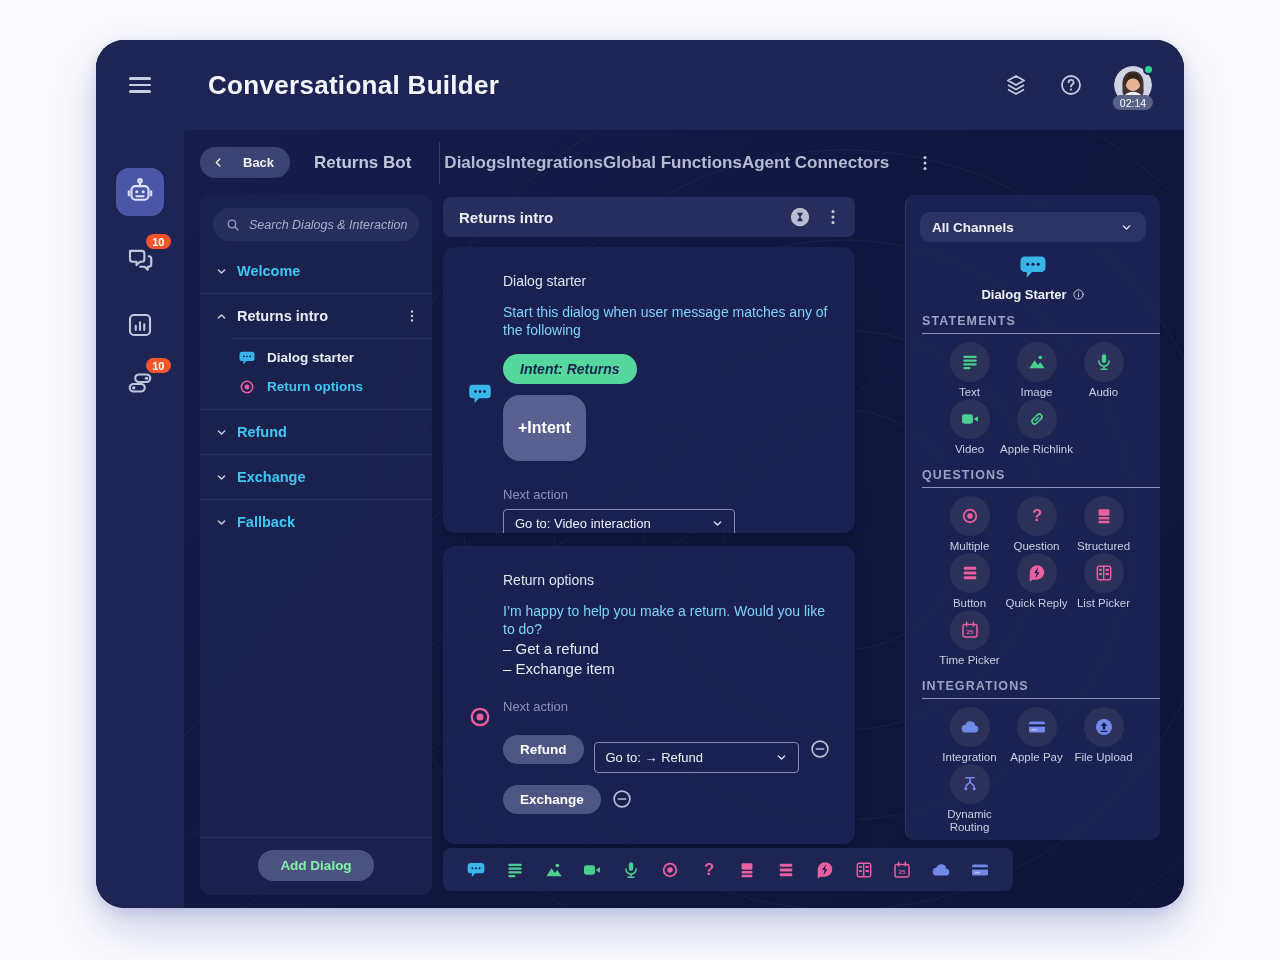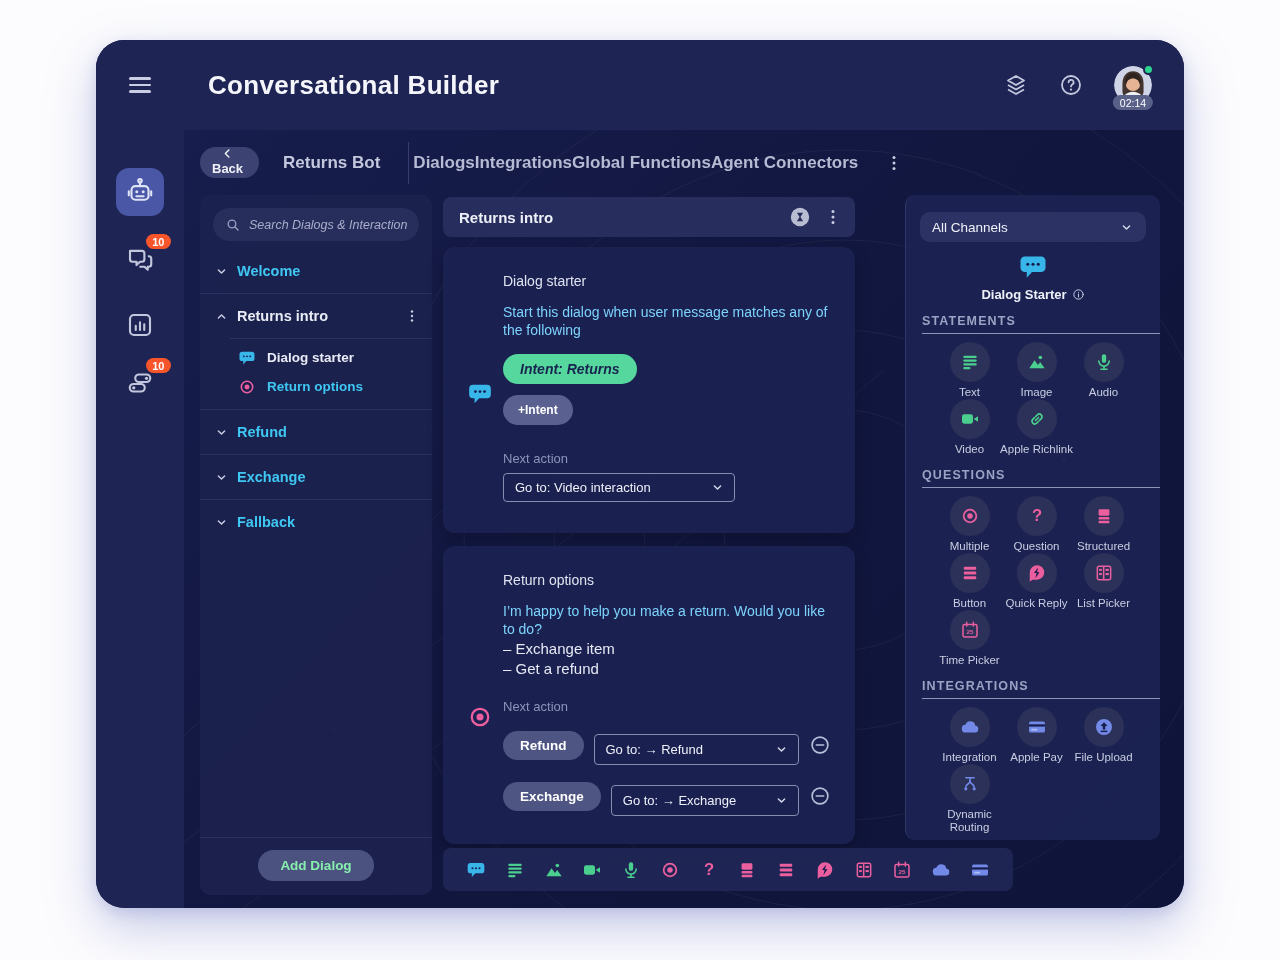--- a/index.html
+++ b/index.html
@@ -33,23 +33,23 @@
     align-items:center; justify-content:center; color:#dde2f5; }
   .rail-tile .ric { width:32px; height:32px; }
   .badge { position:absolute; top:-10px; right:-16px; background:#f8552b; color:#fff;
     font-size:11px; font-weight:700; padding:1.5px 6.5px; border-radius:10px; }
 
   .content { flex:1; position:relative; background:linear-gradient(132deg,#171d4c 0%,#11163e 55%,#0f143a 100%); }
   .constellation { position:absolute; inset:0; width:100%; height:100%; pointer-events:none; }
 
   
   .subnav { height:65px; display:flex; align-items:center; padding:0 16px; position:relative; z-index:2; }
-  .backbtn { display:flex; align-items:center; gap:1px; height:31px; padding:0 16px 0 12px; border:none;
+  .backbtn { display:flex; align-items:center; gap:18px; height:31px; padding:0 16px 0 12px; border:none;
     background:#3c4373; color:#f0f2f8; font-size:13px; font-weight:700; border-radius:16px; cursor:pointer;
-    font-family:inherit;flex-direction:column; }
+    font-family:inherit; }
   .botname { margin-left:24px; font-size:17px; font-weight:700; color:#c3c7dc; }
   .vdiv { width:1px; height:42px; background:#363d6e; margin:0 4px 0 28px; }
   .tab { font-size:17px; font-weight:700; color:#b6bbd3; cursor:pointer; white-space:nowrap; }
   .kebab { width:20px; height:20px; color:#c9cde2; cursor:pointer; }
   .subnav .kebab { margin-left:26px; }
 
   
   .mainrow { display:flex; padding:0 24px 0 16px; height:713px; position:relative; z-index:1; }
 
   
@@ -90,47 +90,47 @@
   .cicon { width:26px; flex:none; padding-top:0; }
   .cicon .iic { width:26px; height:26px; }
   .cicon .ric22 { width:22px; height:22px; margin:2px; }
   .cbody { flex:1; margin-left:10px; min-width:0; }
   .clabel { font-size:14px; color:#dfe3f0; padding-top:4px; }
   .cdesc { margin-top:14px; font-size:14px; line-height:1.32; color:#7dd3fc; max-width:342px; }
   .cline { font-size:15px; line-height:1.32; color:#e6e9f4; }
   .chip { display:inline-block; margin-top:14px; background:#55d79e; color:#18234f; font-size:14px;
     font-weight:700; padding:7px 17px; border-radius:17px; cursor:pointer;font-style:italic; }
   .slatepill { display:block; width:max-content; margin-top:11px; background:#5a6190; border:none; color:#fff;
-    font-size:12px; font-weight:700; padding:8px 15px; border-radius:17px; cursor:pointer; font-family:inherit; }
+    font-size:16px; font-weight:700; padding:24px 15px; border-radius:17px; cursor:pointer; font-family:inherit; }
   .nalabel { margin-top:26px; font-size:13px; color:#8d93b8; }
   .select { margin-top:7px; height:29px; width:232px; border:1px solid #868dae; border-radius:4px;
     display:flex; align-items:center; justify-content:space-between; padding:0 9px 0 11px;
     font-size:13px; color:#eef0f8; cursor:pointer; }
   .select .cic { width:15px; height:15px; color:#d6daea; flex:none; }
   .customrow { margin-top:8px; display:flex; align-items:center; gap:16px; }
   .customrow .slatepill { margin-top:0; padding:8px 17px; font-size:14px; border-radius:18px; }
   .infoic { width:20px; height:20px; color:#c9cde2; cursor:pointer; }
   .rulerow { margin-top:12px; display:flex; align-items:center; gap:10px; }
   .rpill { background:#4e5582; border:none; color:#fff; font-size:13.5px; font-weight:700;
     padding:7px 17px; border-radius:16px; cursor:pointer; font-family:inherit; white-space:nowrap; }
-  .rselect { flex:1; min-width:0; height:31px; margin-top:8px; width:auto; }
+  .rselect { flex:1; min-width:0; height:31px; margin-top:16px; width:auto; }
   .minusic { width:22px; height:22px; color:#b9bed8; flex:none; cursor:pointer; }
 
   
   .toolbar { position:absolute; left:259px; bottom:17px; width:570px; height:43px;
     background:rgba(32,39,87,.9); border-radius:8px; display:flex; align-items:center;
     justify-content:space-between; padding:0 23px; z-index:2; }
   .tbi { width:20px; height:20px; cursor:pointer; }
 
   
   .palette { width:255px; height:645px; background:rgba(29,36,84,.88); border-radius:10px;
     border-left:1px solid #303768; position:relative; overflow:hidden; }
   .chselect { margin:17px 14px 0; height:30px; background:#2c3364; border-radius:10px; display:flex;
     align-items:center; justify-content:space-between; padding:0 12px; font-size:13.5px; color:#eef0f8;
-    cursor:pointer; }
+    cursor:pointer;font-weight:bold; }
   .chselect .cic { width:15px; height:15px; color:#d6daea; }
   .pstarter { margin-top:10px; display:flex; flex-direction:column; align-items:center; }
   .pstarter .iic { width:30px; height:30px; }
   .pslabel { margin-top:5px; display:flex; align-items:center; gap:5px; font-size:13px; font-weight:700;
     color:#eef0f8; }
   .pslabel .infoic { width:13px; height:13px; }
   .psechead { margin:12px 16px 0; font-size:12.5px; font-weight:700; letter-spacing:1.1px; color:#9ba2c4; }
   .pseline { margin:5px 0 8px 16px; border:none; border-top:1px solid #8d94b8; }
   .pgrid { display:grid; grid-template-columns:repeat(3,67px); padding-left:30px; }
   .pitem { height:57px; display:flex; flex-direction:column; align-items:center; cursor:pointer; }
@@ -415,50 +415,42 @@
           </div>
 
           <div class="card options">
             <div class="cicon"><span class="ric22 ic ic-pinkring"><svg viewBox="0 0 24 24" fill="none" stroke="currentColor" stroke-width="2.1">
                     <circle cx="12" cy="12" r="7.6"></circle>
                     <circle cx="12" cy="12" r="3.3" fill="currentColor" stroke="none"></circle>
                   </svg></span></div>
             <div class="cbody">
               <div class="clabel">Return options</div>
               <p class="cdesc" style="margin-bottom:0">I’m happy to help you make a return. Would you like to do?</p>
+              <div class="cline">– Get a refund</div>
               <div class="cline">– Exchange item</div>
-              <div class="cline">– Get a refund</div>
               <div class="nalabel" style="margin-top:20px">Next action</div>
               <div class="rulerow">
                 <button class="rpill">Refund</button>
                 <div class="select rselect">
                   <span>Go to: → Refund</span>
                   <span class="cic ic">
                       <svg viewBox="0 0 24 24" fill="none" stroke="currentColor" stroke-width="2.3" stroke-linecap="round" stroke-linejoin="round">
                         <path d="M7 9.5l5 5 5-5"></path>
                       </svg>
                     </span>
                 </div>
                 <span class="minusic ic">
                     <svg viewBox="0 0 24 24" fill="none" stroke="currentColor" stroke-width="1.8" stroke-linecap="round">
                       <circle cx="12" cy="12" r="8.6"></circle>
                       <path d="M8 12h8"></path>
                     </svg>
                   </span>
               </div>
               <div class="rulerow">
                 <button class="rpill">Exchange</button>
-                <div class="select rselect">
-                  <span>Go to: → Exchange</span>
-                  <span class="cic ic">
-                      <svg viewBox="0 0 24 24" fill="none" stroke="currentColor" stroke-width="2.3" stroke-linecap="round" stroke-linejoin="round">
-                        <path d="M7 9.5l5 5 5-5"></path>
-                      </svg>
-                    </span>
-                </div>
                 <span class="minusic ic">
                     <svg viewBox="0 0 24 24" fill="none" stroke="currentColor" stroke-width="1.8" stroke-linecap="round">
                       <circle cx="12" cy="12" r="8.6"></circle>
                       <path d="M8 12h8"></path>
                     </svg>
                   </span>
               </div>
             </div>
           </div>
         </section>

